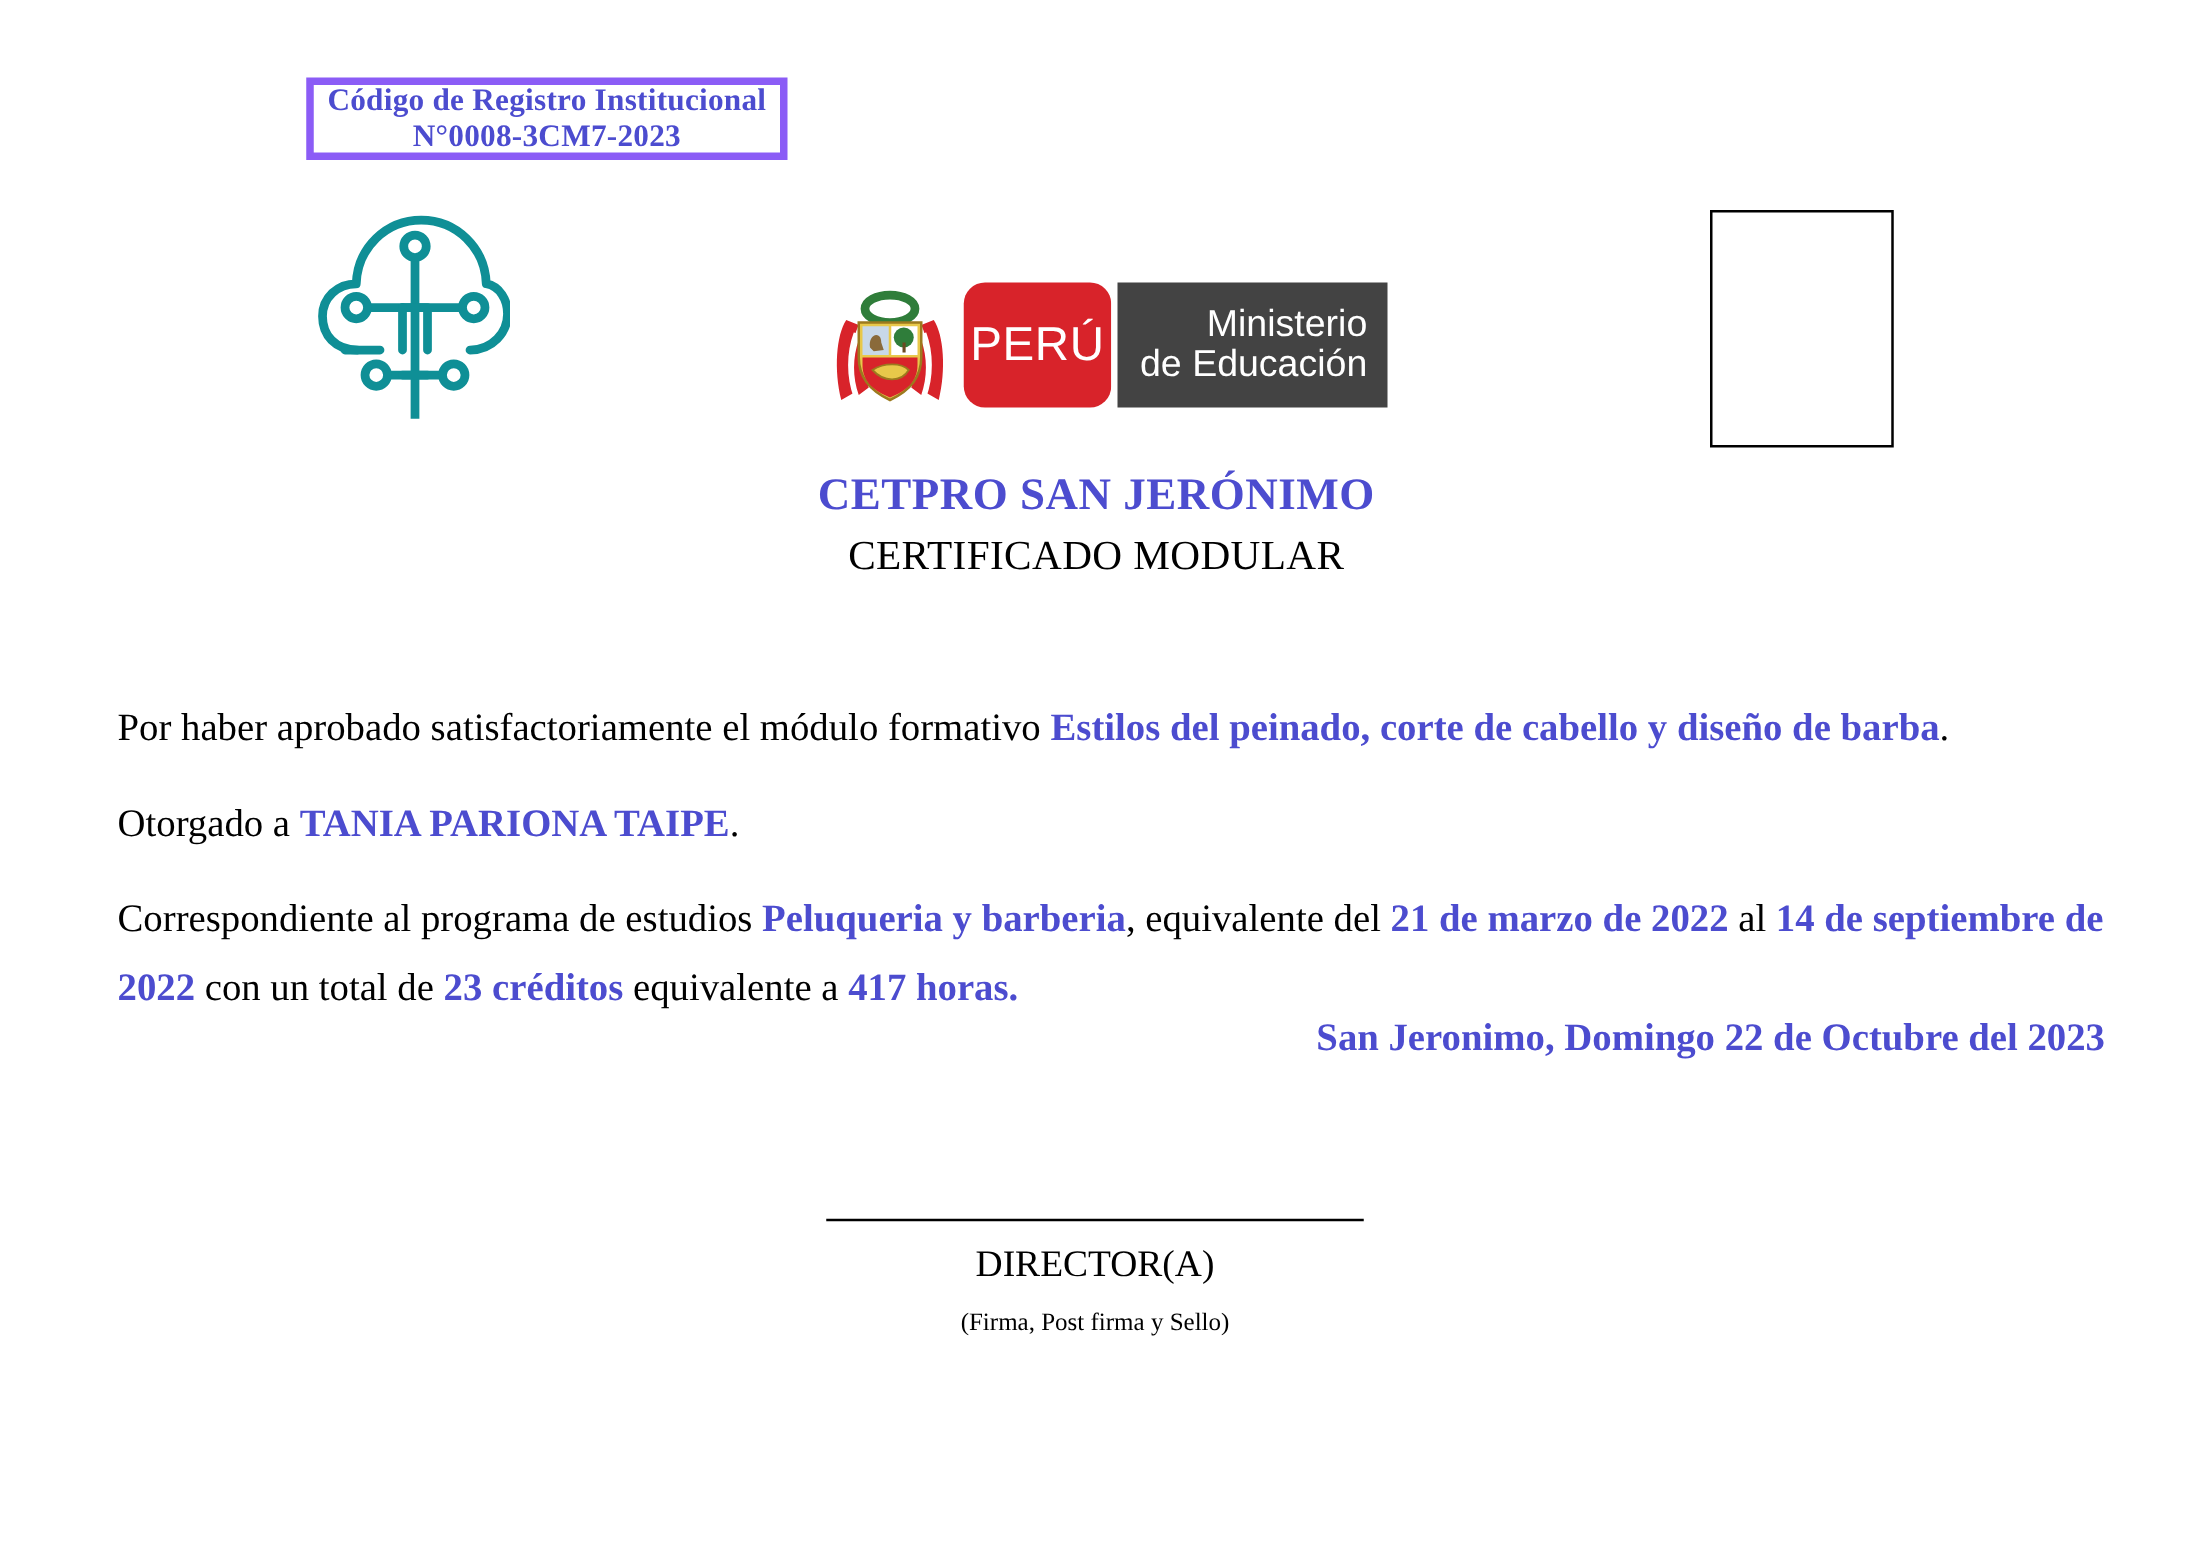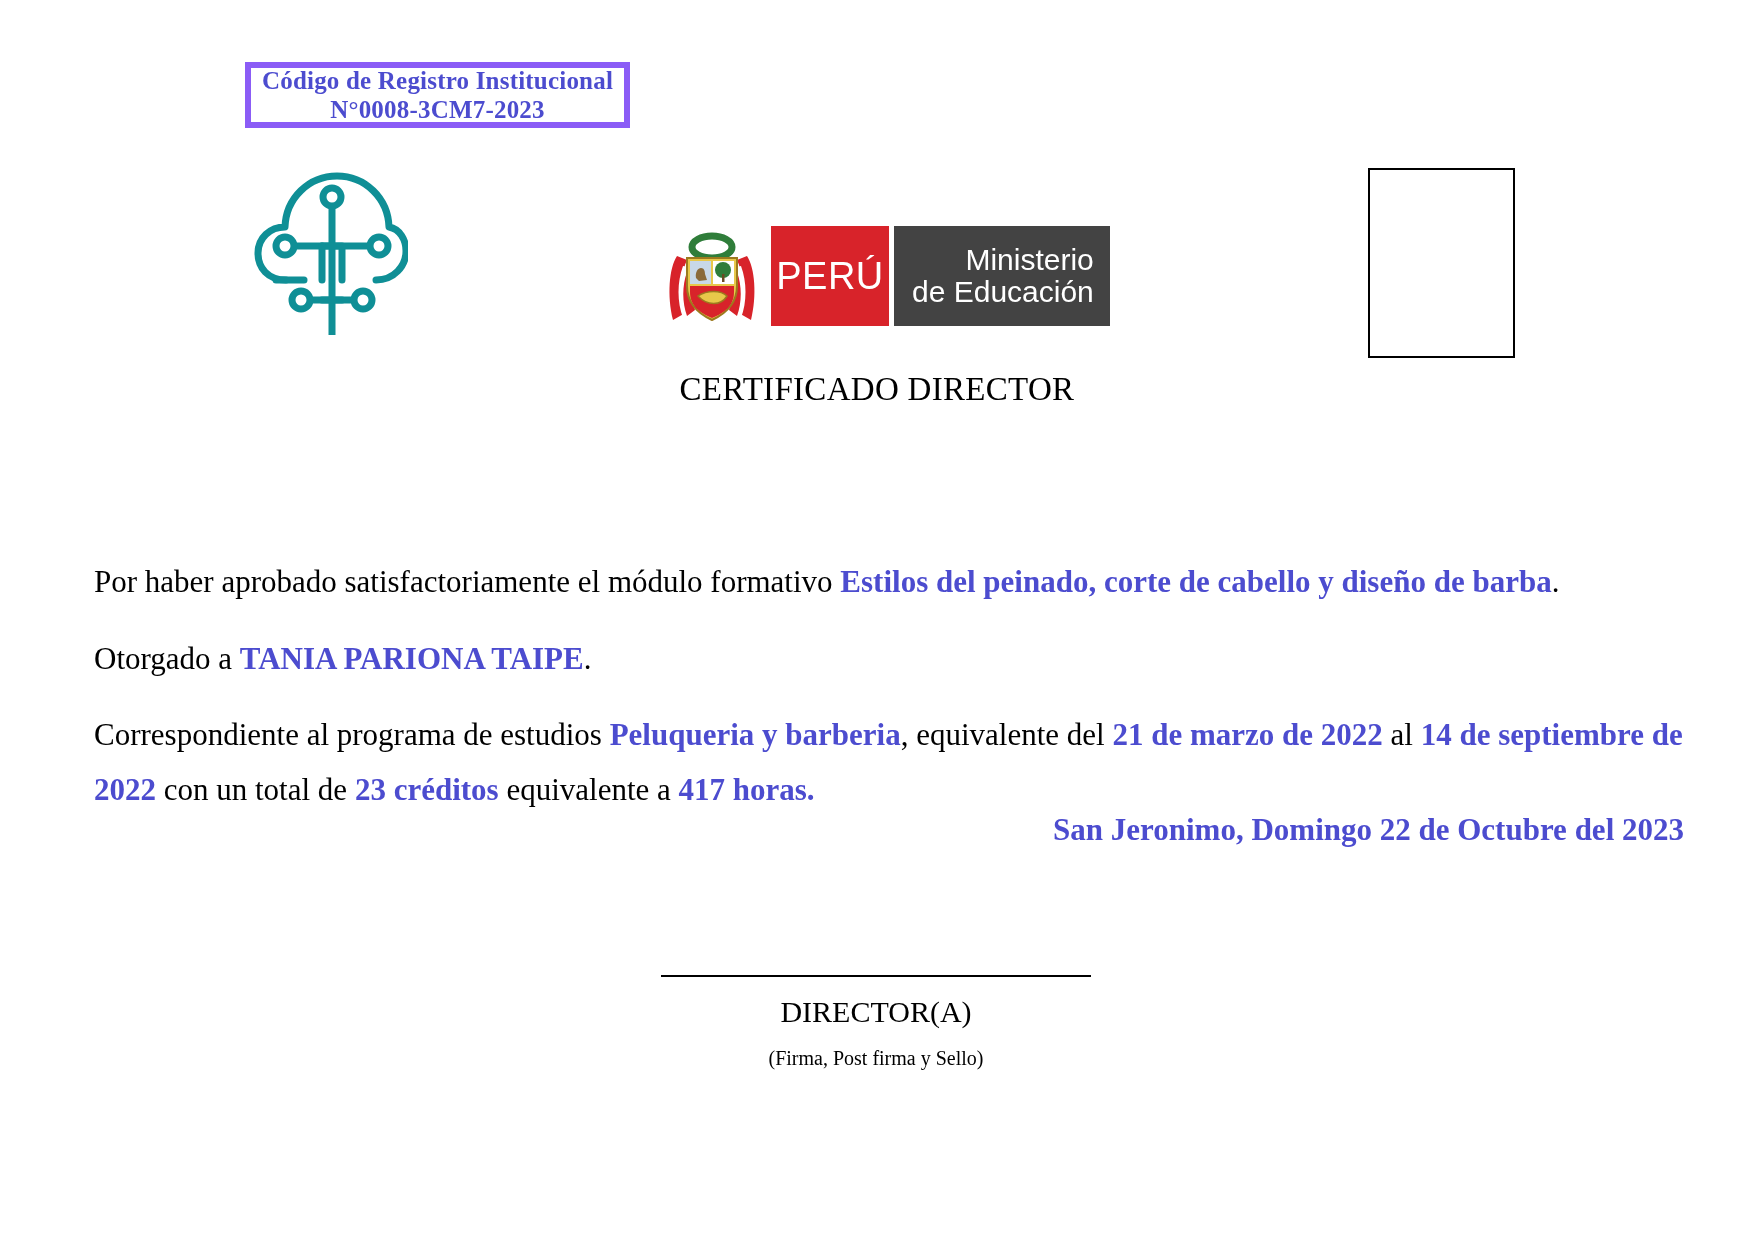--- a/index.html
+++ b/index.html
@@ -69,20 +69,21 @@
   .minedu-peru {
     background: #d8232a;
     width: 118px;
     display: flex;
     align-items: center;
     justify-content: center;
     color: #ffffff;
     font-family: "Liberation Sans", "DejaVu Sans", sans-serif;
     font-size: 38px;
     letter-spacing: .5px;
+    border-radius: 17px;
   }
   .minedu-sep { width: 5px; background: #ffffff; }
   .minedu-ministerio {
     background: #434343;
     padding: 0 16px 0 18px;
     display: flex;
     flex-direction: column;
     justify-content: center;
     color: #ffffff;
     font-family: "Liberation Sans", "DejaVu Sans", sans-serif;
@@ -244,21 +245,22 @@
   <div class="minedu-sep"></div>
   <div class="minedu-ministerio">
     <span>Ministerio</span>
     <span>de Educación</span>
   </div>
 </div>
 
 <div class="photo-frame"></div>
 
 <div class="headings">
-  <div class="h-certificado">CERTIFICADO DIRECTOR</div>
+  <div class="h-cetpro">CETPRO SAN JERÓNIMO</div>
+  <div class="h-certificado">CERTIFICADO MODULAR</div>
 </div>
 
 <div class="body-block">
 
   <p><span>Por haber aprobado satisfactoriamente el módulo formativo </span><span class="hl">Estilos del peinado, corte de cabello y diseño de barba</span><span>.</span></p>
 
   <p><span>Otorgado a </span><span class="hl">TANIA PARIONA TAIPE</span><span>.</span></p>
 
   <p><span>Correspondiente al programa de estudios </span><span class="hl">Peluqueria y barberia</span><span>, equivalente del </span><span class="hl">21 de marzo de 2022</span><span> al </span><span class="hl">14 de septiembre de 2022</span><span> con un total de </span><span class="hl">23 créditos</span><span> equivalente a </span><span class="hl">417 horas.</span></p>
 </div>

